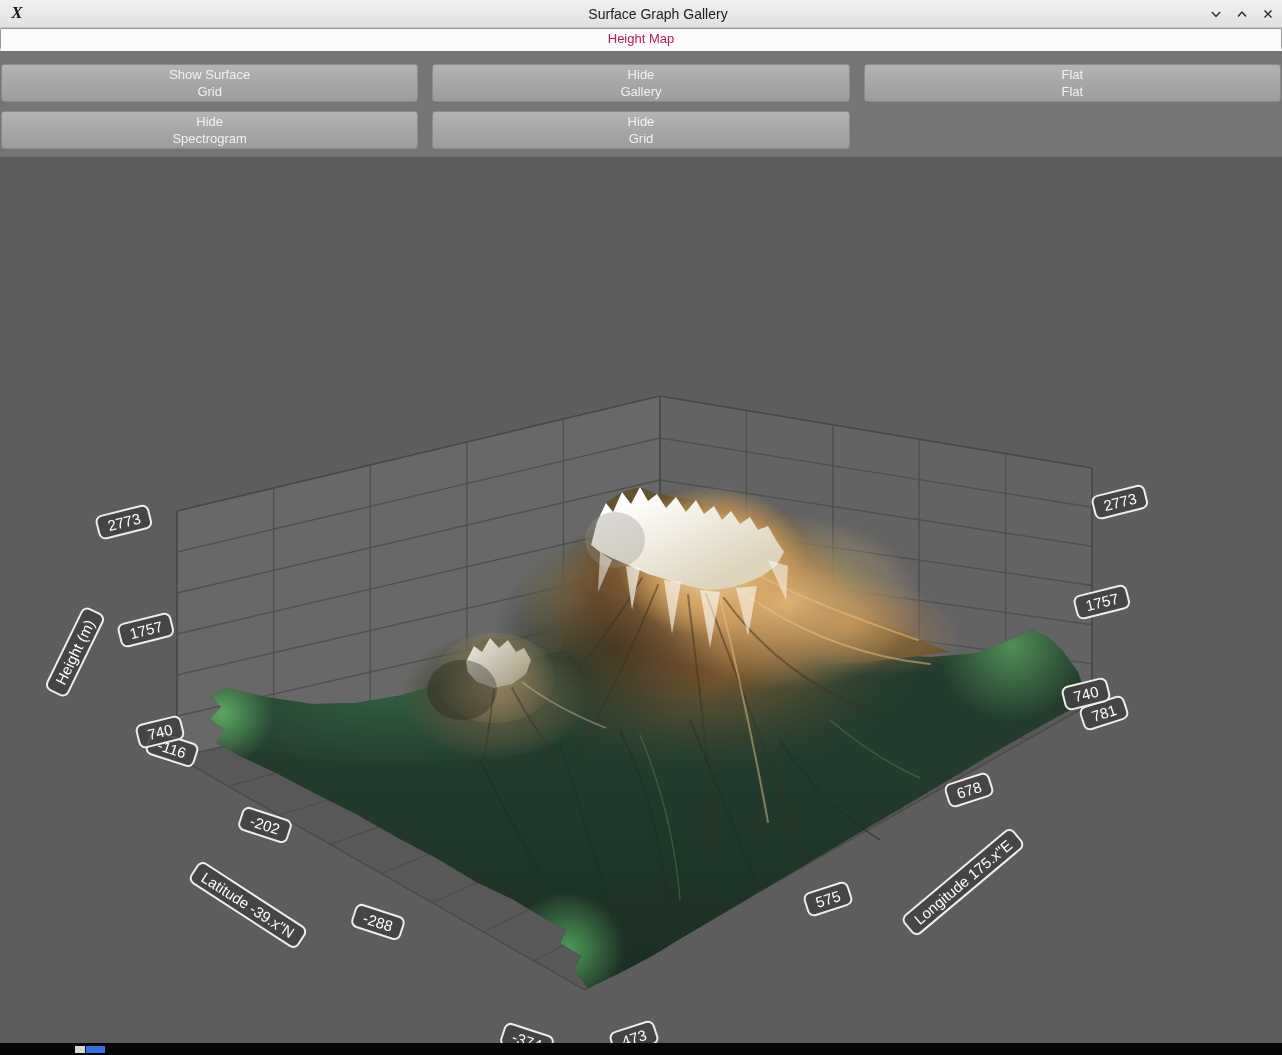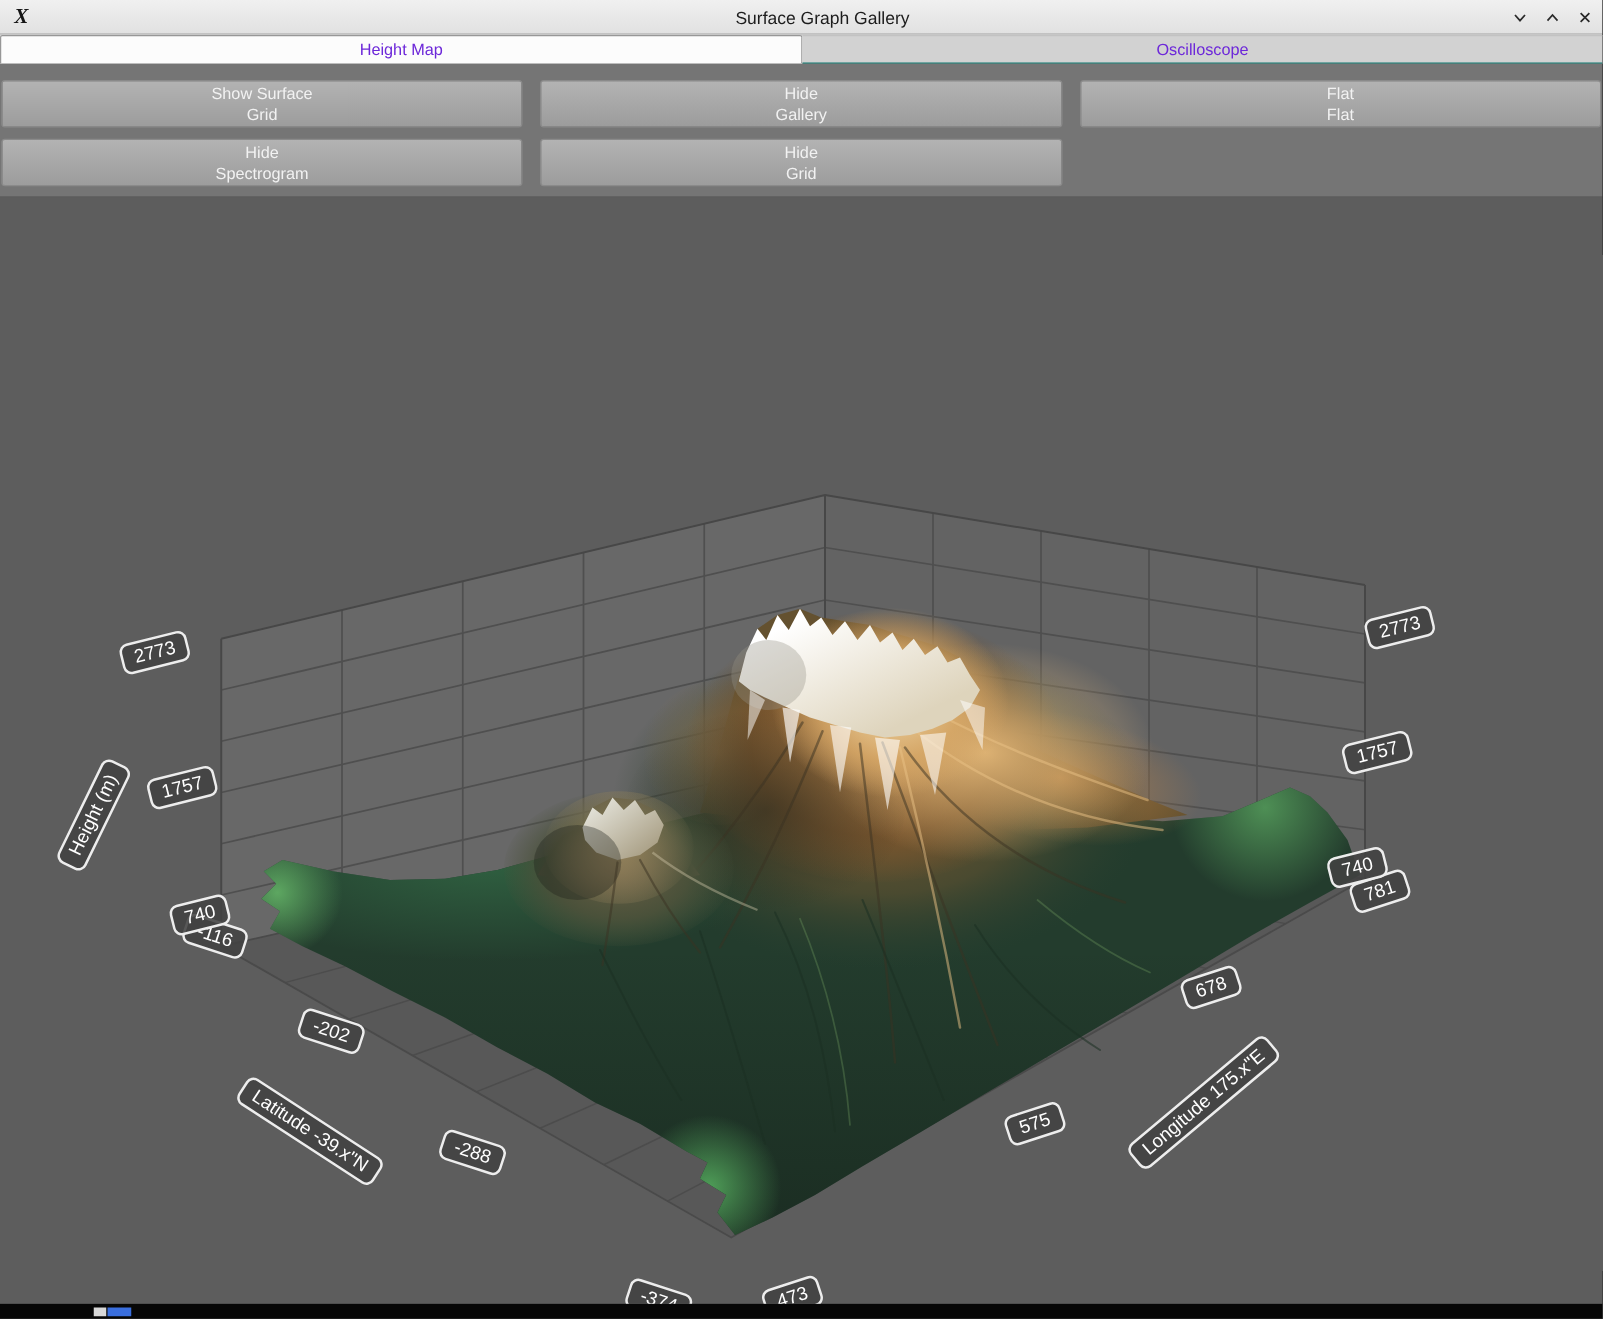--- a/index.html
+++ b/index.html
@@ -21,22 +21,22 @@
     font-size:17px;color:#151515;line-height:18px;text-align:center;
   }
   .window-title{flex:1;text-align:center;font-size:14px;color:#1c1c1c;padding-left:34px;}
   .win-controls{position:absolute;right:6px;top:0;height:28px;display:flex;align-items:center;gap:9px;}
   .win-btn{width:17px;height:17px;display:flex;align-items:center;justify-content:center;cursor:pointer;}
 
   
   .tabbar{flex:0 0 23px;height:23px;display:flex;background:#d9d9d9;}
   .tab{
     flex:1;display:flex;align-items:center;justify-content:center;
-    font-size:13px;color:#6d28d9;background:#d2d2d2;box-sizing:border-box;
-    border-right:1px solid #a5a5a5;border-bottom:1px solid #0f766e;border-top:1px solid #c2c2c2;
+    font-size:13px;color:#be185d;background:#d2d2d2;box-sizing:border-box;
+    border-right:1px solid #a5a5a5;border-bottom:4px solid #0f766e;border-top:1px solid #c2c2c2;
     cursor:pointer;
   }
   .tab:last-child{border-right:none;}
   .tab.active{
     background:#fcfcfc;border-bottom-color:#fcfcfc;
     border-left:1px solid #979797;border-right:1px solid #979797;border-top:1px solid #979797;
     border-radius:2px 2px 0 0;
   }
 
   
@@ -93,21 +93,20 @@
       <span class="win-btn">
         <svg width="12" height="12" viewBox="0 0 12 12">
             <path d="M2.5,2.5 L9.5,9.5 M9.5,2.5 L2.5,9.5" fill="none" stroke="#2b2b2b" stroke-width="1.4"></path>
           </svg>
       </span>
     </div>
   </div>
 
   <div class="tabbar">
     <div class="tab active">Height Map</div>
-    <div class="tab">Oscilloscope</div>
   </div>
 
   <div class="content">
 
     <div class="toolbar">
       <button class="btn">
         <span>Show Surface</span>
         <span>Grid</span>
       </button>
       <button class="btn">

